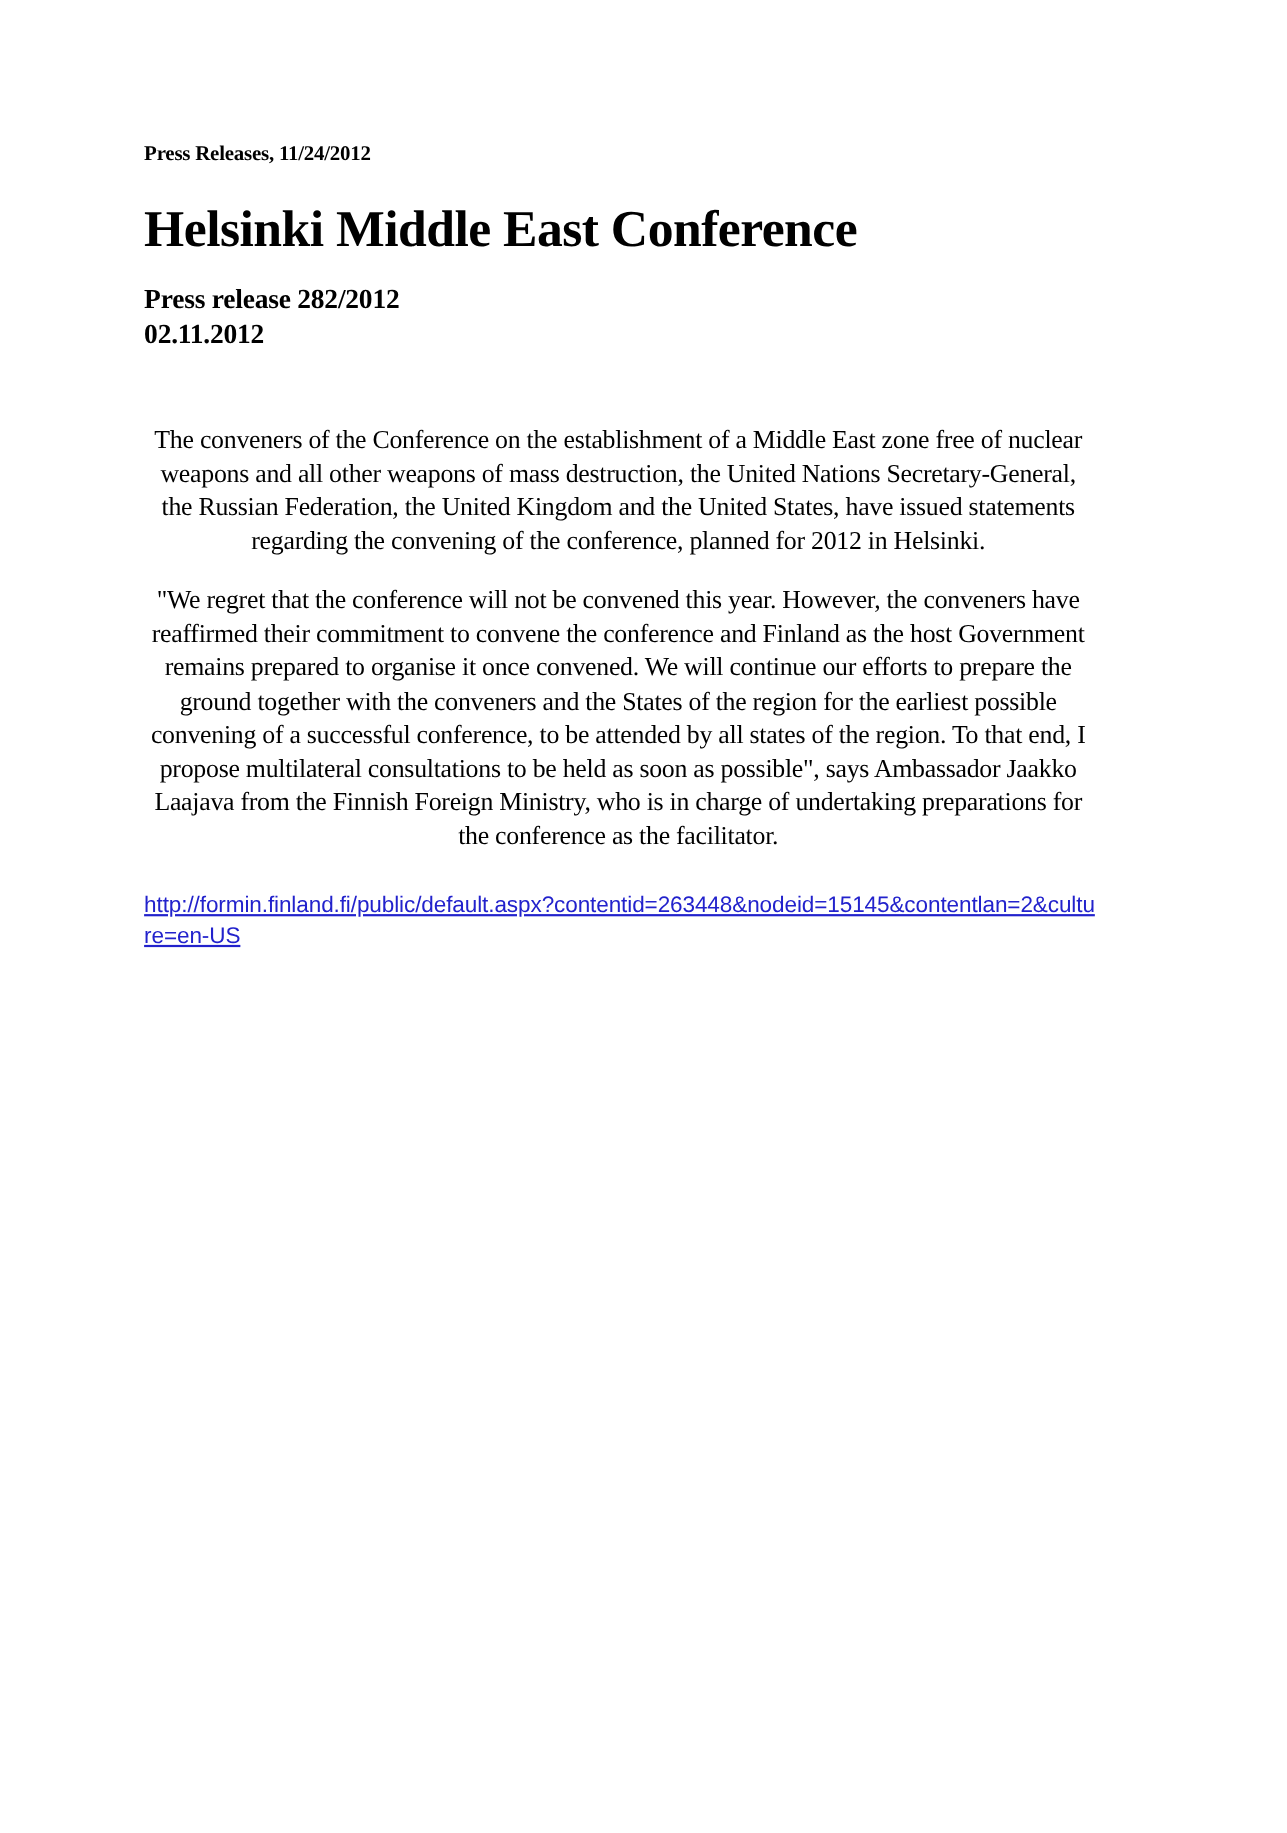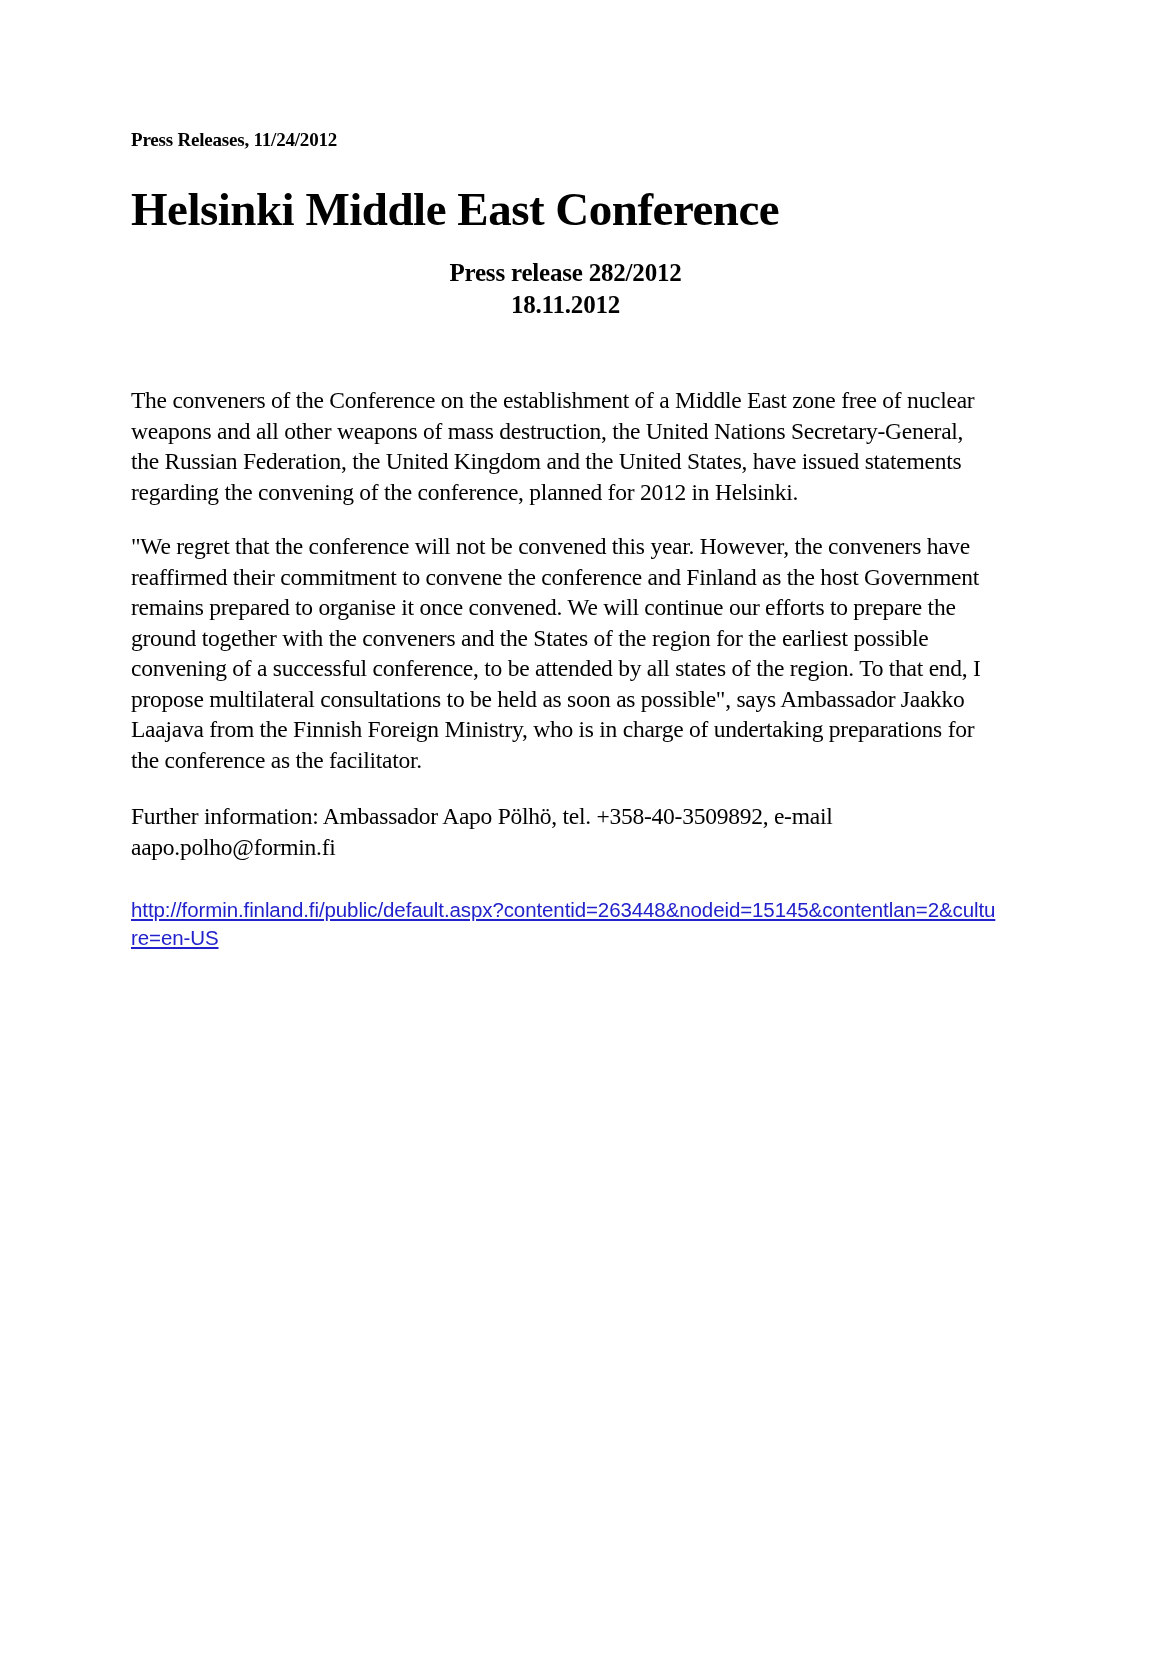--- a/index.html
+++ b/index.html
@@ -41,32 +41,31 @@
   .subtitle {
     font-family: "Liberation Serif", "DejaVu Serif", serif;
     font-weight: bold;
     font-size: 25px;
     line-height: 1.28;
     letter-spacing: -0.2px;
     margin: 0 0 0 0;
   }
   .subtitle .line {
     display: block;
-    text-align: center;
   }
   .body-block {
     margin-top: 64px;
   }
   p.body-par {
     font-family: "Liberation Serif", "DejaVu Serif", serif;
     font-size: 23.5px;
     line-height: 30.5px;
     letter-spacing: -0.25px;
     margin: 0 0 24px 0;
-    text-align: left;
+    text-align: center;
     max-width: 862px;
   }
   p.body-par.tight {
     margin-bottom: 26px;
   }
   .link-par {
     margin: 34px 0 16px 0;
     max-width: 880px;
   }
   a.doc-link {
@@ -84,30 +83,29 @@
 <body>
 
 <div class="page">
 
   <div class="kicker">Press Releases, 11/24/2012</div>
 
   <h1 class="doc-title">Helsinki Middle East Conference</h1>
 
   <div class="subtitle">
     <span class="line">Press release 282/2012</span>
-    <span class="line">18.11.2012</span>
+    <span class="line">02.11.2012</span>
   </div>
 
   <div class="body-block">
 
     <p class="body-par">The conveners of the Conference on the establishment of a Middle East zone free of nuclear weapons and all other weapons of mass destruction, the United Nations Secretary-General, the Russian Federation, the United Kingdom and the United States, have issued statements regarding the convening of the conference, planned for 2012 in Helsinki.</p>
 
     <p class="body-par tight">"We regret that the conference will not be convened this year. However, the conveners have reaffirmed their commitment to convene the conference and Finland as the host Government remains prepared to organise it once convened. We will continue our efforts to prepare the ground together with the conveners and the States of the region for the earliest possible convening of a successful conference, to be attended by all states of the region. To that end, I propose multilateral consultations to be held as soon as possible", says Ambassador Jaakko Laajava from the Finnish Foreign Ministry, who is in charge of undertaking preparations for the conference as the facilitator.</p>
 
-    <p class="body-par">Further information: Ambassador Aapo Pölhö, tel. +358-40-3509892, e-mail aapo.polho@formin.fi</p>
 
     <div class="link-par">
       <a class="doc-link" href="#" style="color: rgb(34, 34, 204);">http://formin.finland.fi/public/default.aspx?contentid=263448&amp;nodeid=15145&amp;contentlan=2&amp;culture=en-US</a>
     </div>
 
   </div>
 
 </div>
 
 </body></html>

